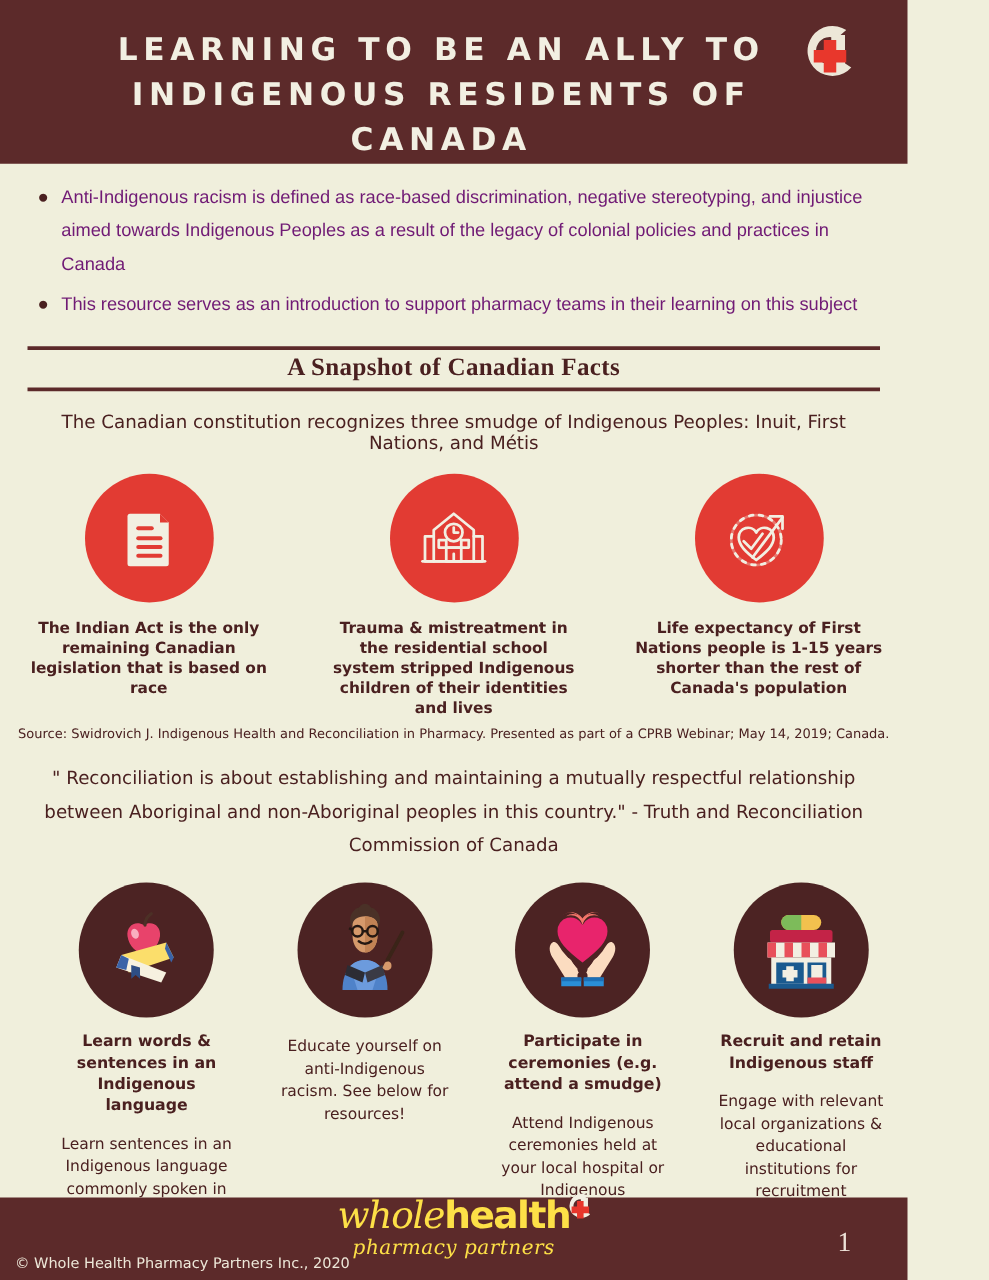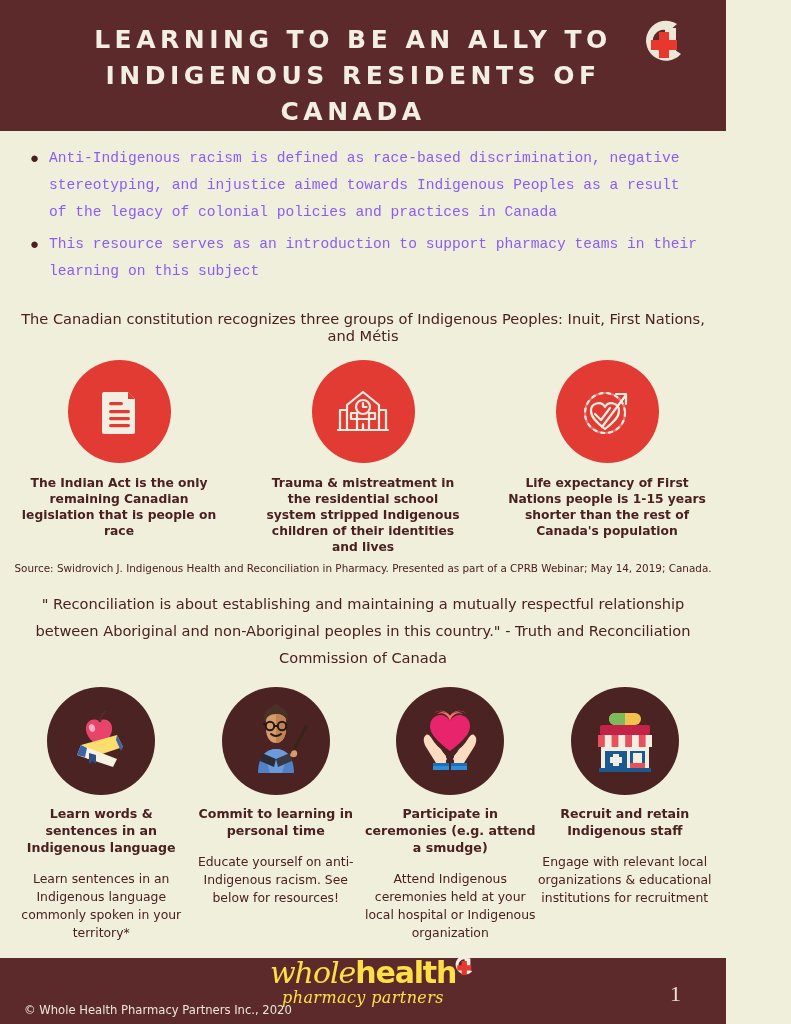--- a/index.html
+++ b/index.html
@@ -79,24 +79,24 @@
     align-items: flex-start;
     margin-bottom: 5px;
   }
   .bullet-dot {
     color: #4A2020;
     font-size: 15px;
     line-height: 26px;
     margin: 0 10px 0 4px;
   }
   .bullet-text {
-    color: #8b5cf6;
+    color: #701a75;
     font-size: 14.6px;
     line-height: 27px;
-    font-family: Liberation Mono, monospace;
+    font-family: Liberation Sans, sans-serif;
     max-width: 725px;
   }
 
   
   .sec-head {
     margin: 10px 22px 0 22px;
     border-top: 3px solid #5C2A2A;
     border-bottom: 3px solid #5C2A2A;
     padding: 3px 0 4px 0;
     text-align: center;
@@ -166,20 +166,21 @@
 
   
   .ways {
     display: flex;
     justify-content: space-between;
     margin: 16px 14px 0 14px;
   }
   .way {
     width: 190px;
     text-align: center;
+    margin-left: 32px;
   }
   .circle-dark {
     width: 108px;
     height: 108px;
     border-radius: 50%;
     background: #4C2323;
     margin: 0 auto 10px auto;
     display: flex;
     align-items: center;
     justify-content: center;
@@ -201,21 +202,21 @@
 
   
   .footer {
     position: absolute;
     left: 0; right: 0; bottom: 0;
     height: 66px;
     background: #5C2A2A;
   }
   .footer-copy {
     position: absolute;
-    left: 24px;
+    left: 12px;
     bottom: 7px;
     color: #EDE7D8;
     font-size: 11.6px;
     font-family: "DejaVu Sans", sans-serif;
   }
   .footer-logo {
     position: absolute;
     left: 0; right: 0;
     top: 0;
     text-align: center;
@@ -282,37 +283,40 @@
     <div class="bullet-row">
       <span class="bullet-dot">●</span>
       <span class="bullet-text">Anti-Indigenous racism is defined as race-based discrimination, negative stereotyping, and injustice aimed towards Indigenous Peoples as a result of the legacy of colonial policies and practices in Canada</span>
     </div>
     <div class="bullet-row">
       <span class="bullet-dot">●</span>
       <span class="bullet-text">This resource serves as an introduction to support pharmacy teams in their learning on this subject</span>
     </div>
   </div>
 
-
-  <div class="intro-line">The Canadian constitution recognizes three groups of Indigenous Peoples: Inuit, First Nations, and Métis</div>
+  <div class="sec-head">
+    <span class="title">A Snapshot of Canadian Facts</span>
+  </div>
+
+  <div class="intro-line">The Canadian constitution recognizes three smudge of Indigenous Peoples: Inuit, First Nations, and Métis</div>
 
   <div class="facts">
 
     <div class="fact">
       <div class="circle-red">
         <svg width="56" height="56" viewBox="0 0 56 56">
           <path d="M13 8 h24 l7 7 v33 a2 2 0 0 1 -2 2 h-29 a2 2 0 0 1 -2 -2 v-38 a2 2 0 0 1 2 -2 z" fill="#F2EFE2"></path>
           <path d="M37 8 l7 7 h-7 z" fill="#E23B33"></path>
           <rect x="18" y="18" width="14" height="3.2" rx="1.6" fill="#E23B33"></rect>
           <rect x="18" y="26" width="21" height="3.2" rx="1.6" fill="#E23B33"></rect>
           <rect x="18" y="33" width="21" height="3.2" rx="1.6" fill="#E23B33"></rect>
           <rect x="18" y="40" width="21" height="3.2" rx="1.6" fill="#E23B33"></rect>
         </svg>
       </div>
-      <div class="fact-cap">The Indian Act is the only remaining Canadian legislation that is people on race</div>
+      <div class="fact-cap">The Indian Act is the only remaining Canadian legislation that is based on race</div>
     </div>
 
     <div class="fact">
       <div class="circle-red">
         <svg width="62" height="62" viewBox="0 0 62 62">
           <g fill="none" stroke="#F2EFE2" stroke-width="2.2" stroke-linejoin="round" stroke-linecap="round">
             <path d="M31 11 L47 24 v25 h-32 v-25 z"></path>
             <path d="M15 29 h-7 v20 h7"></path>
             <path d="M47 29 h7 v20 h-7"></path>
             <rect x="25" y="38" width="12" height="11"></rect>
@@ -386,21 +390,20 @@
             <path d="M38.2 25 h3.6"></path>
             <path d="M29.8 24 l-2.5 -1.5"></path>
           </g>
           <path d="M35 33 q5 4 10 0" stroke="#241812" stroke-width="2" fill="none" stroke-linecap="round"></path>
           <path d="M26 52 l14 6 l-2 8 l-14 -6 z" fill="#2C2C34"></path>
           <path d="M40 58 l14 -6 l2 8 l-14 6 z" fill="#3A3A45"></path>
           <path d="M58 48 L70 26" stroke="#3A2418" stroke-width="3" stroke-linecap="round"></path>
           <path d="M56 50 c3 -2 6 0 5 4 c-1 3 -6 3 -7 0 z" fill="#D69A6B"></path>
         </svg>
       </div>
-      <div class="way-title">Commit to learning in personal time</div>
       <div class="way-body">Educate yourself on anti-Indigenous racism. See below for resources!</div>
     </div>
 
     <div class="way">
       <div class="circle-dark">
         <svg width="80" height="80" viewBox="0 0 80 80">
           <path d="M40 50 c-13 -10 -20 -17 -20 -25 a10.5 10.5 0 0 1 20 -5 a10.5 10.5 0 0 1 20 5 c0 8 -7 15 -20 25 z" fill="#E8246C"></path>
           <path d="M27 13 c5 -2 11 0 13 7 c2 -7 8 -9 13 -7 c-4 -3 -10 -2 -13 2 c-3 -4 -9 -5 -13 -2 z" fill="#F4776B"></path>
           <path d="M24 12 a10.5 10.5 0 0 1 16 5 a10.5 10.5 0 0 1 16 -5 c-6 -4 -13 -2 -16 3 c-3 -5 -10 -7 -16 -3 z" fill="#F4776B"></path>
           <path d="M16 34 c-3 2 -3 7 0 12 l10 16 l10 0 l0 -7 l-12 -14 c-2 -3 -5 -9 -8 -7 z" fill="#FBDCC0"></path>

